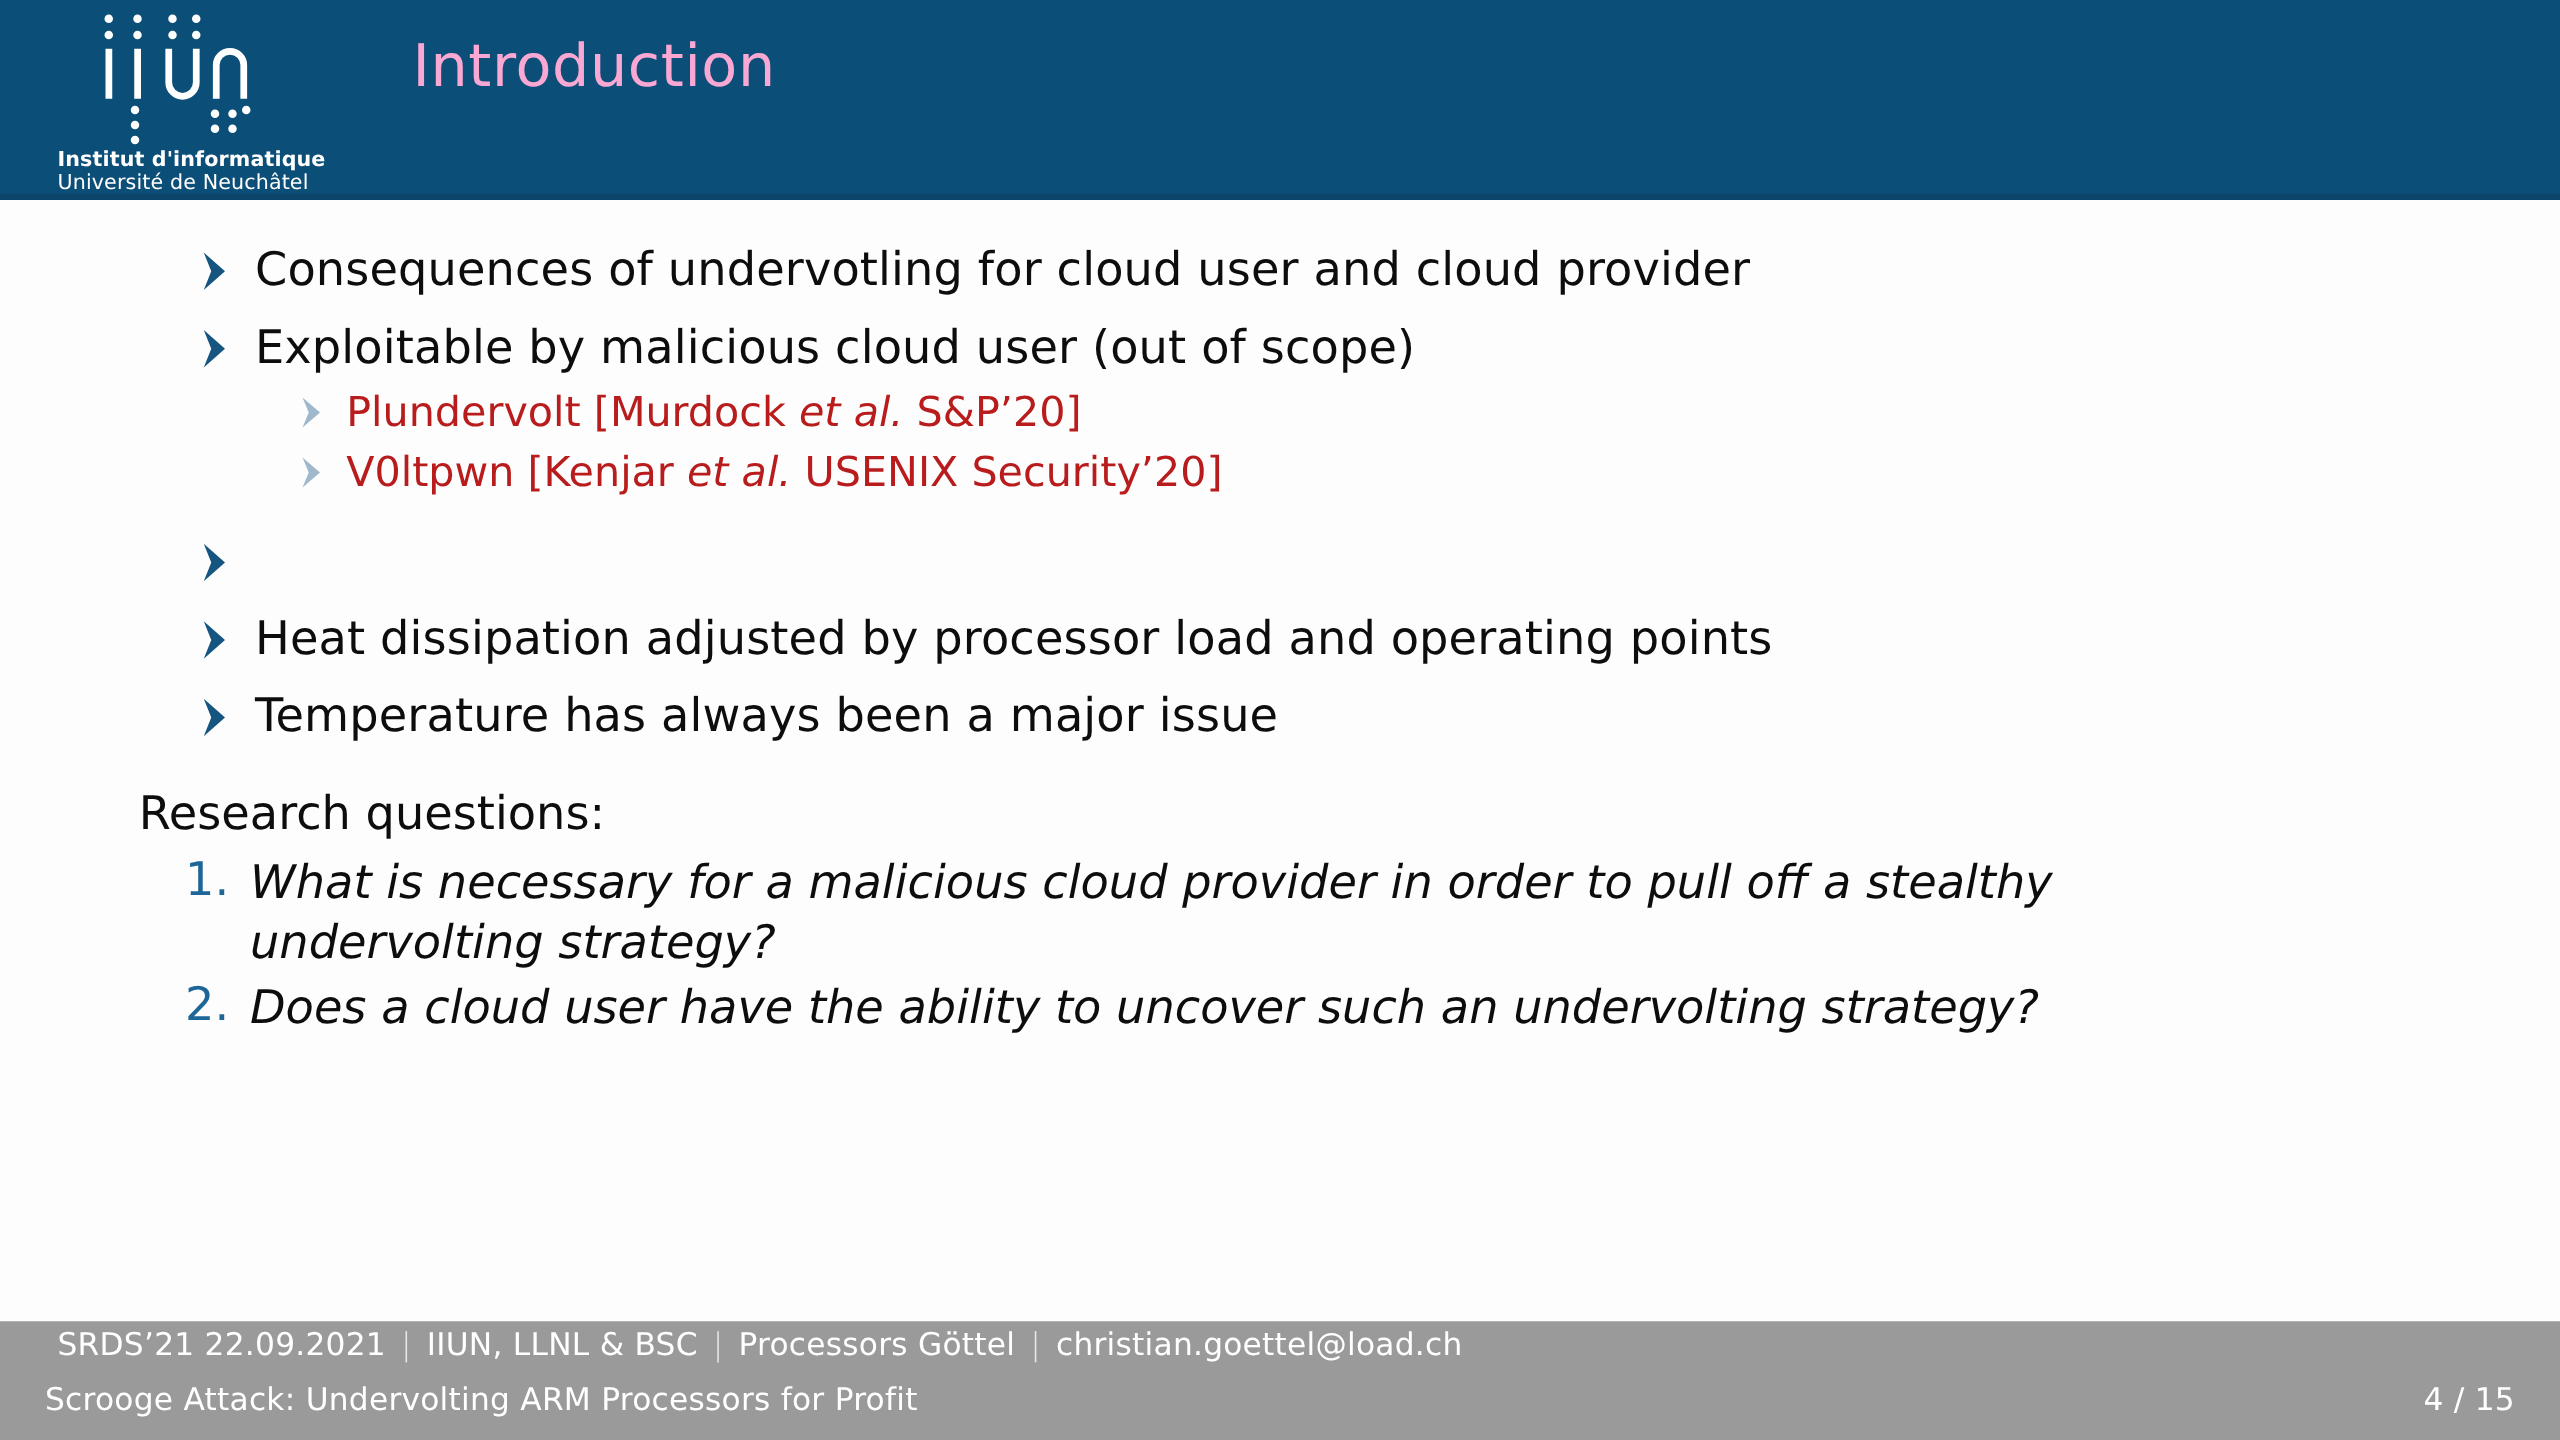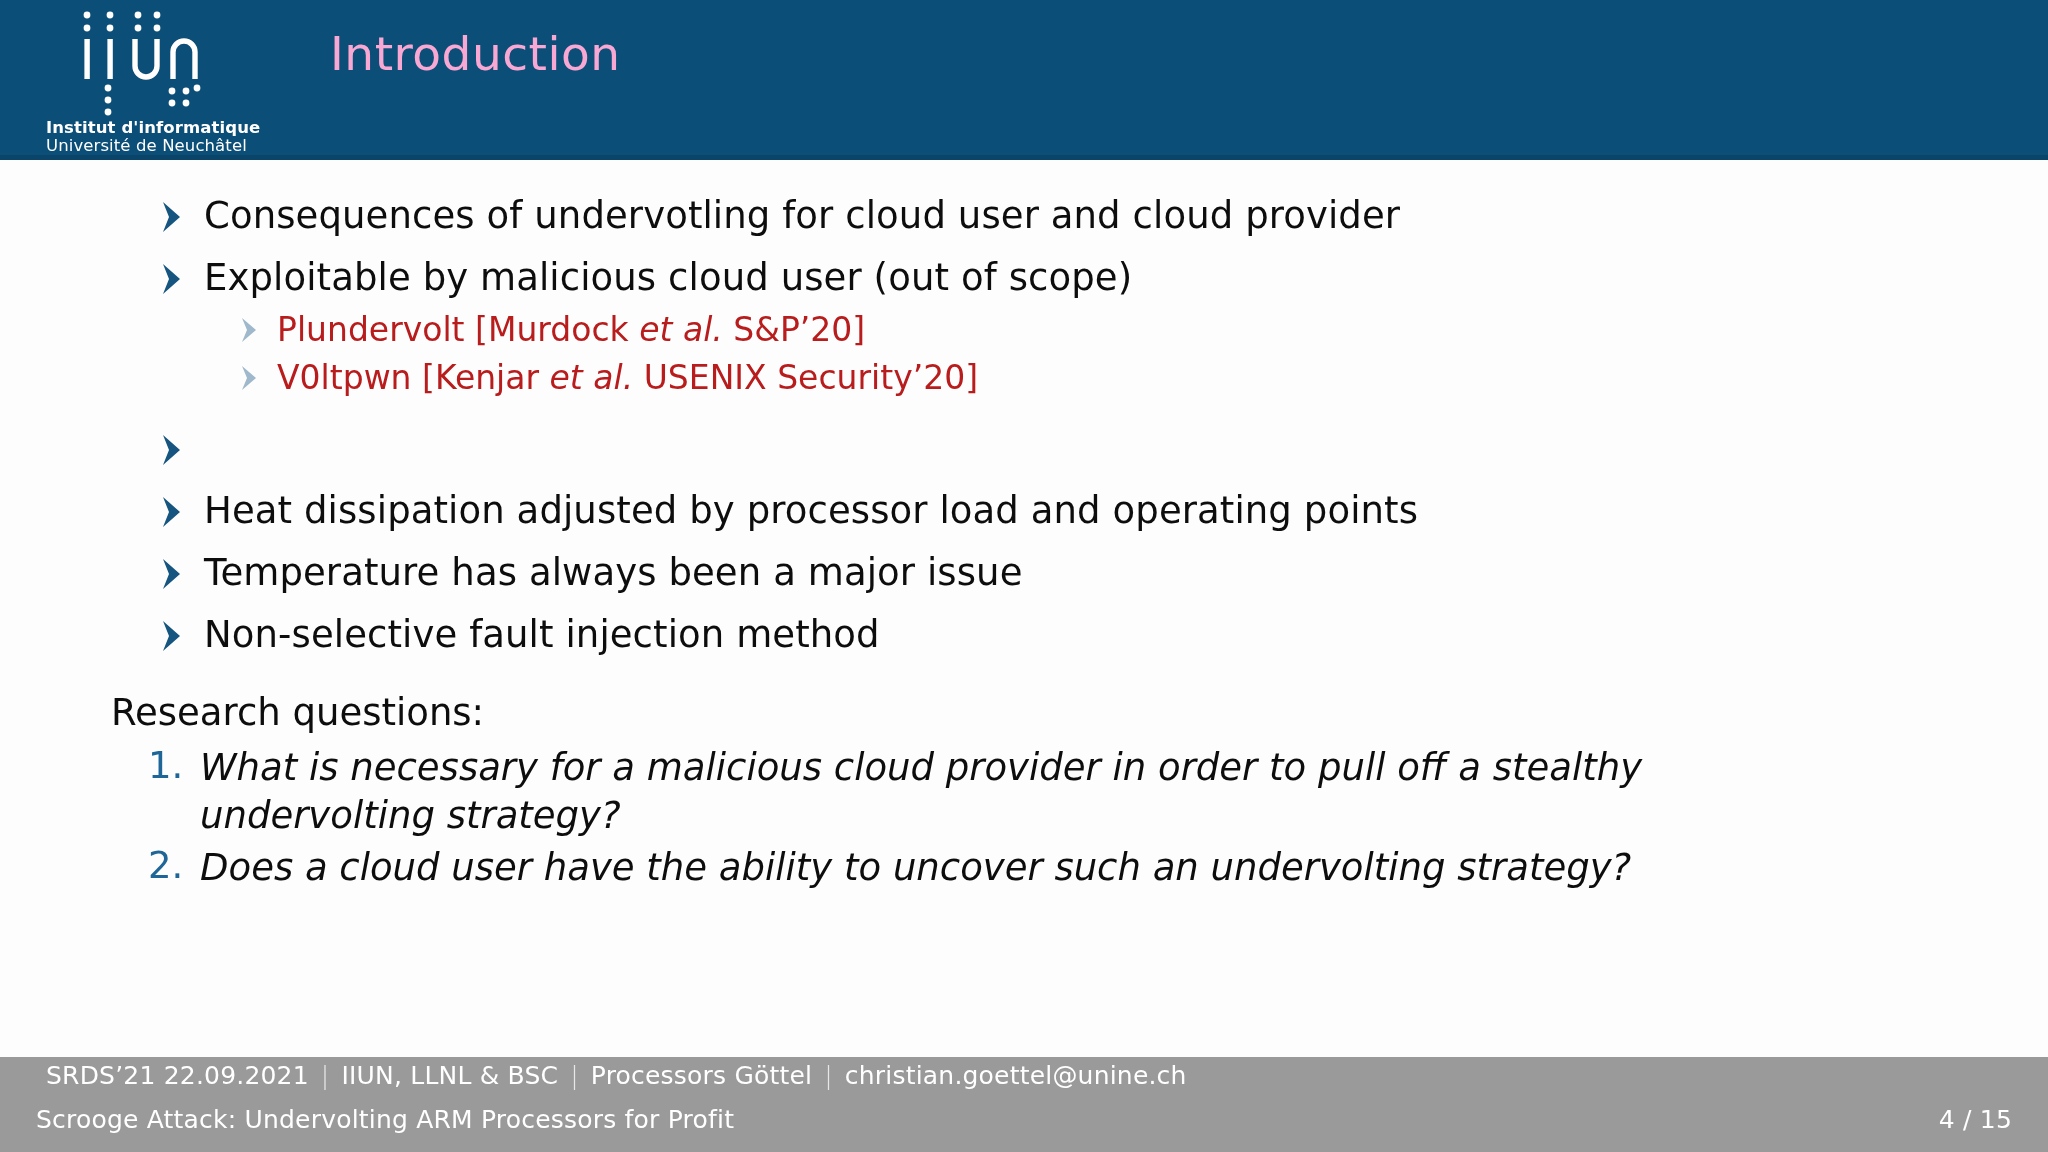--- a/index.html
+++ b/index.html
@@ -318,28 +318,20 @@
 
       <div class="b1">
         <span class="chev">
           <svg viewBox="0 0 26 34">
               <path d="M3 2 L20 17 L3 32 L9 17 Z" fill="#15557f"></path>
             </svg>
         </span>
         <span class="txt">Temperature has always been a major issue</span>
       </div>
 
-      <div class="b1">
-        <span class="chev">
-          <svg viewBox="0 0 26 34">
-              <path d="M3 2 L20 17 L3 32 L9 17 Z" fill="#15557f"></path>
-            </svg>
-        </span>
-        <span class="txt">Non-selective fault injection method</span>
-      </div>
 
       <div class="research-label">Research questions:</div>
 
       <div class="enum">
         <span class="num">1.</span>
         <span class="qtxt">What is necessary for a malicious cloud provider in order to pull off a stealthy undervolting strategy?</span>
       </div>
 
       <div class="enum">
         <span class="num">2.</span>
@@ -350,21 +342,21 @@
   </div>
 
   <div class="footer">
     <div class="footer-top">
       <span>SRDS’21 22.09.2021</span>
       <span class="sep">|</span>
       <span>IIUN, LLNL &amp; BSC</span>
       <span class="sep">|</span>
       <span>Processors Göttel</span>
       <span class="sep">|</span>
-      <span>christian.goettel@unine.ch</span>
+      <span>christian.goettel@load.ch</span>
     </div>
     <div class="footer-bottom">
       <span>Scrooge Attack: Undervolting ARM Processors for Profit</span>
       <span class="footer-page">4 / 15</span>
     </div>
   </div>
 
 </div>
 
 </body></html>

